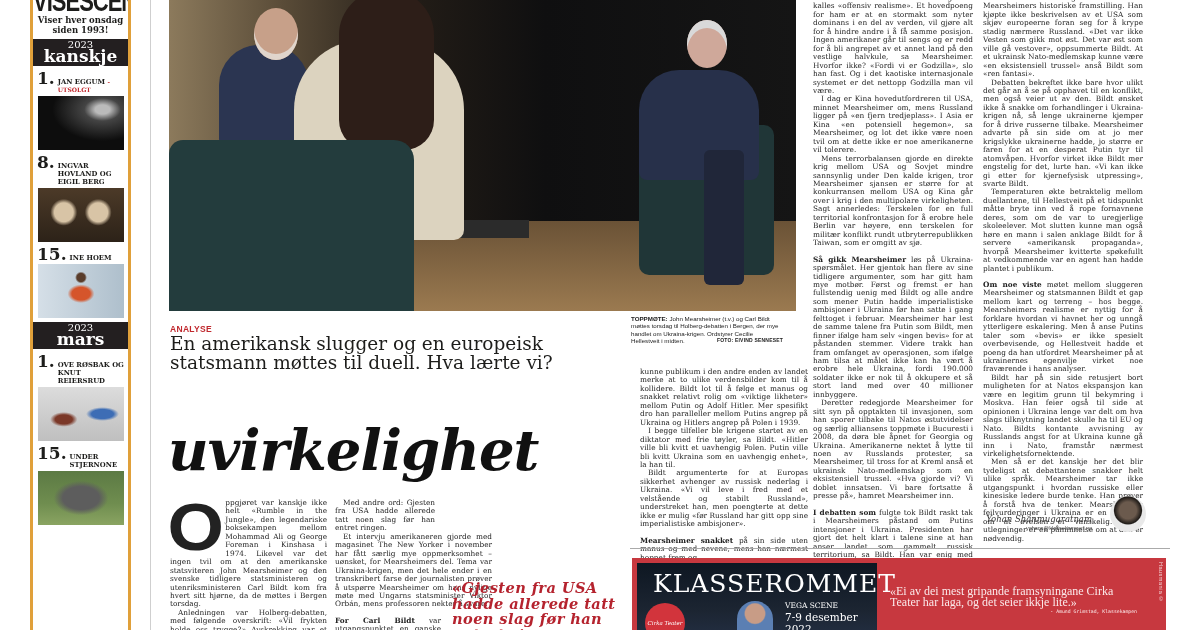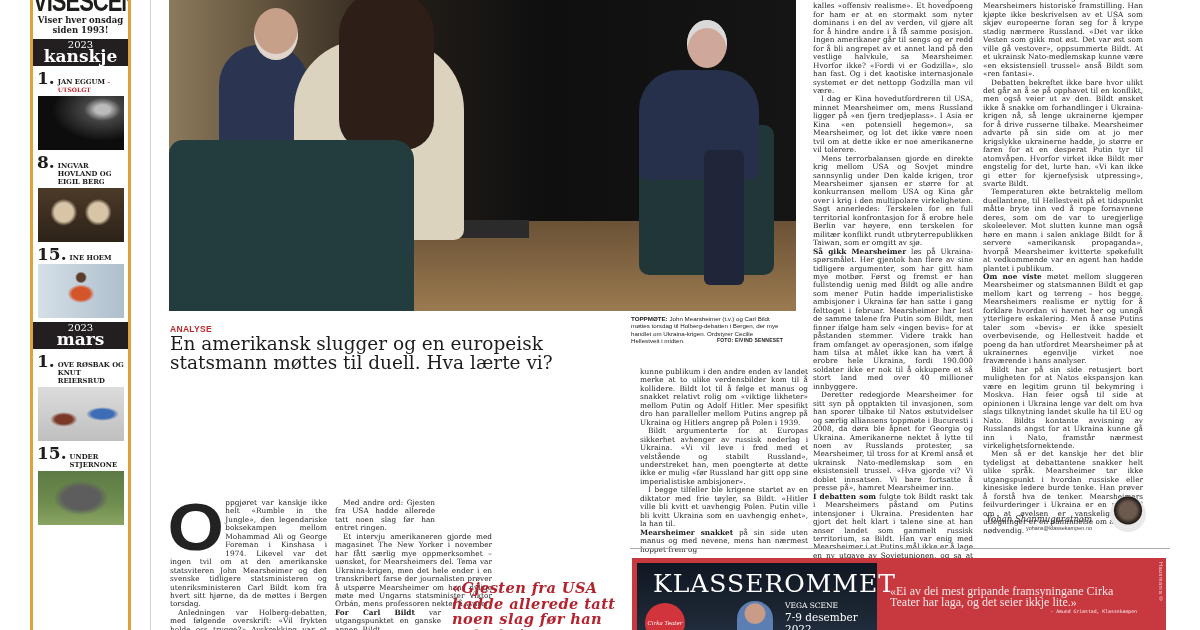--- a/index.html
+++ b/index.html
@@ -67,21 +67,21 @@
 
   .kicker { position: absolute; left: 170px; top: 324px; font-family: "Liberation Sans", sans-serif;
     font-weight: 700; font-size: 8.5px; color: #c0282d; letter-spacing: .3px; }
   .deck { position: absolute; left: 170px; top: 334px; width: 460px; font-size: 18.5px; line-height: 19px; color: #1d1d1b; }
   .headline { position: absolute; left: 168px; top: 366px; width: 460px; font-family: "DejaVu Serif", serif;
     font-style: italic; font-size: 56px; line-height: 56px; letter-spacing: -1px; color: #111; }
 
   .bodycol { position: absolute; font-size: 7.35px; line-height: 8.45px; text-align: justify; color: #222; hyphens: auto; }
   .bodycol p { text-indent: 8px; }
   .bodycol p.noindent { text-indent: 0; }
-  .bodycol p.gap { text-indent: 0; }
+  .bodycol p.gap { margin-top: 8px; text-indent: 0; }
   .bodycol b { font-weight: 700; }
   .dropcap { float: left; font-family: "Liberation Sans", sans-serif; font-weight: 900; font-size: 66px;
     line-height: 52px; margin: 2px 4px 0 0; transform: scaleX(1.1); }
 
   .pullquote { position: absolute; left: 452px; top: 580px; width: 180px; font-family: "DejaVu Serif", serif;
     font-style: italic; font-weight: 700; font-size: 14.6px; line-height: 15.6px; color: #b5232e; letter-spacing: .4px; }
 
   .byline { position: absolute; left: 990px; top: 496px; width: 190px; height: 44px; }
   .byline .name { position: absolute; right: 88px; top: 18px; font-style: italic; font-size: 8.5px; color: #333; white-space: nowrap; text-align: right; }
   .byline .email { position: absolute; right: 88px; top: 29px; font-family: "Liberation Sans", sans-serif; font-size: 5.5px; color: #444; white-space: nowrap; }
@@ -182,39 +182,40 @@
 <div class="caption">
   <b>TOPPMØTE:</b>
   <span>John Mearsheimer (t.v.) og Carl Bildt møttes torsdag til Holberg-debatten i Bergen, der mye handlet om Ukraina-krigen. Ordstyrer Cecilie Hellestveit i midten.</span>
   <span class="credit">FOTO: EIVIND SENNESET</span>
 </div>
 
 <div class="kicker">ANALYSE</div>
 <div class="deck">En amerikansk slugger og en europeisk statsmann møttes til duell. Hva lærte vi?</div>
 <h1 class="headline">
   <br>
+  <span>uvirkelighet</span>
 </h1>
 
 <div class="bodycol" style="left:170px;top:499px;width:157px">
   <p class="noindent"><span class="dropcap">O</span><span>ppgjøret var kanskje ikke helt «Rumble in the Jungle», den legendariske boksekampen mellom Mohammad Ali og George Foreman i Kinshasa i 1974. Likevel var det ingen tvil om at den amerikanske statsviteren John Mearsheimer og den svenske tidligere statsministeren og utenriksministeren Carl Bildt kom fra hvert sitt hjørne, da de møttes i Bergen torsdag.</span></p>
   <p>Anledningen var Holberg-debatten, med følgende overskrift: «Vil frykten holde oss trygge?» Avskrekking var et stikkord, mens bakteppet var Russlands invasjon av Ukraina, intensivert rivalisering mellom USA og Kina</p>
 </div>
 
 <div class="bodycol" style="left:335px;top:499px;width:157px">
   <p style="width:100px">Med andre ord: Gjesten fra USA hadde allerede tatt noen slag før han entret ringen.</p>
   <p>Et intervju amerikaneren gjorde med magasinet The New Yorker i november har fått særlig mye oppmerksomhet – uønsket, for Mearsheimers del. Tema var Ukraina-krigen, men det hele ender i en transkribert farse der journalisten prøver å utspørre Mearsheimer om hans nylige møte med Ungarns statsminister Viktor Orbán, mens professoren nekter å svare.</p>
   <p class="gap" style="width:106px"><b>For Carl Bildt</b><span> var utgangspunktet en ganske annen. Bildt</span></p>
 </div>
 
 <div class="pullquote">«Gjesten fra USA hadde allerede tatt noen slag før han entret ringen»</div>
 
 <div class="bodycol" style="left:640px;top:368px;width:168px">
   <p class="noindent">kunne publikum i den andre enden av landet merke at to ulike verdensbilder kom til å kollidere. Bildt lot til å følge et manus og snakket relativt rolig om «viktige likheter» mellom Putin og Adolf Hitler. Mer spesifikt dro han paralleller mellom Putins angrep på Ukraina og Hitlers angrep på Polen i 1939.</p>
+  <p>I begge tilfeller ble krigene startet av en diktator med frie tøyler, sa Bildt. «Hitler ville bli kvitt et uavhengig Polen. Putin ville bli kvitt Ukraina som en uavhengig enhet», la han til.</p>
   <p>Bildt argumenterte for at Europas sikkerhet avhenger av russisk nederlag i Ukraina. «Vi vil leve i fred med et velstående og stabilt Russland», understreket han, men poengterte at dette ikke er mulig «før Russland har gitt opp sine imperialistiske ambisjoner».</p>
-  <p>I begge tilfeller ble krigene startet av en diktator med frie tøyler, sa Bildt. «Hitler ville bli kvitt et uavhengig Polen. Putin ville bli kvitt Ukraina som en uavhengig enhet», la han til.</p>
   <p class="gap"><b>Mearsheimer snakket</b><span> på sin side uten manus og med nevene, mens han nærmest hoppet frem og</span></p>
 </div>
 
 <div class="bodycol" style="left:813px;top:-6px;width:160px">
   <p>Mearsheimer tilhører en retning som kalles «offensiv realisme». Et hovedpoeng for ham er at en stormakt som nyter dominans i en del av verden, vil gjøre alt for å hindre andre i å få samme posisjon. Ingen amerikaner går til sengs og er redd for å bli angrepet av et annet land på den vestlige halvkule, sa Mearsheimer. Hvorfor ikke? «Fordi vi er Godzilla», slo han fast. Og i det kaotiske internasjonale systemet er det nettopp Godzilla man vil være.</p>
   <p>I dag er Kina hovedutfordreren til USA, minnet Mearsheimer om, mens Russland ligger på «en fjern tredjeplass». I Asia er Kina «en potensiell hegemon», sa Mearsheimer, og lot det ikke være noen tvil om at dette ikke er noe amerikanerne vil tolerere.</p>
   <p>Mens terrorbalansen gjorde en direkte krig mellom USA og Sovjet mindre sannsynlig under Den kalde krigen, tror Mearsheimer sjansen er større for at konkurransen mellom USA og Kina går over i krig i den multipolare virkeligheten. Sagt annerledes: Terskelen for en full territorial konfrontasjon for å erobre hele Berlin var høyere, enn terskelen for militær konflikt rundt utbryterrepublikken Taiwan, som er omgitt av sjø.</p>
   <p class="gap"><b>Så gikk Mearsheimer</b><span> løs på Ukraina-spørsmålet. Her gjentok han flere av sine tidligere argumenter, som har gitt ham mye motbør. Først og fremst er han fullstendig uenig med Bildt og alle andre som mener Putin hadde imperialistiske ambisjoner i Ukraina før han satte i gang felttoget i februar. Mearsheimer har lest de samme talene fra Putin som Bildt, men finner ifølge ham selv «ingen bevis» for at påstanden stemmer. Videre trakk han fram omfanget av operasjonen, som ifølge ham tilsa at målet ikke kan ha vært å erobre hele Ukraina, fordi 190.000 soldater ikke er nok til å okkupere et så stort land med over 40 millioner innbyggere.</span></p>
   <p>Deretter redegjorde Mearsheimer for sitt syn på opptakten til invasjonen, som han sporer tilbake til Natos østutvidelser og særlig alliansens toppmøte i Bucuresti i 2008, da døra ble åpnet for Georgia og Ukraina. Amerikanerne nektet å lytte til noen av Russlands protester, sa Mearsheimer, til tross for at Kreml anså et ukrainsk Nato-medlemskap som en eksistensiell trussel. «Hva gjorde vi? Vi doblet innsatsen. Vi bare fortsatte å presse på», hamret Mearsheimer inn.</p>
   <p class="gap"><b>I debatten som</b><span> fulgte tok Bildt raskt tak i Mearsheimers påstand om Putins intensjoner i Ukraina. Presidenten har gjort det helt klart i talene sine at han anser landet som gammelt russisk territorium, sa Bildt. Han var enig med Mearsheimer i at Putins mål ikke er å lage en ny utgave av Sovjetunionen, og sa at Putins forbilder er Ivan den grusomme, Peter den store og Katarina II – ikke Lenin.</span></p>

